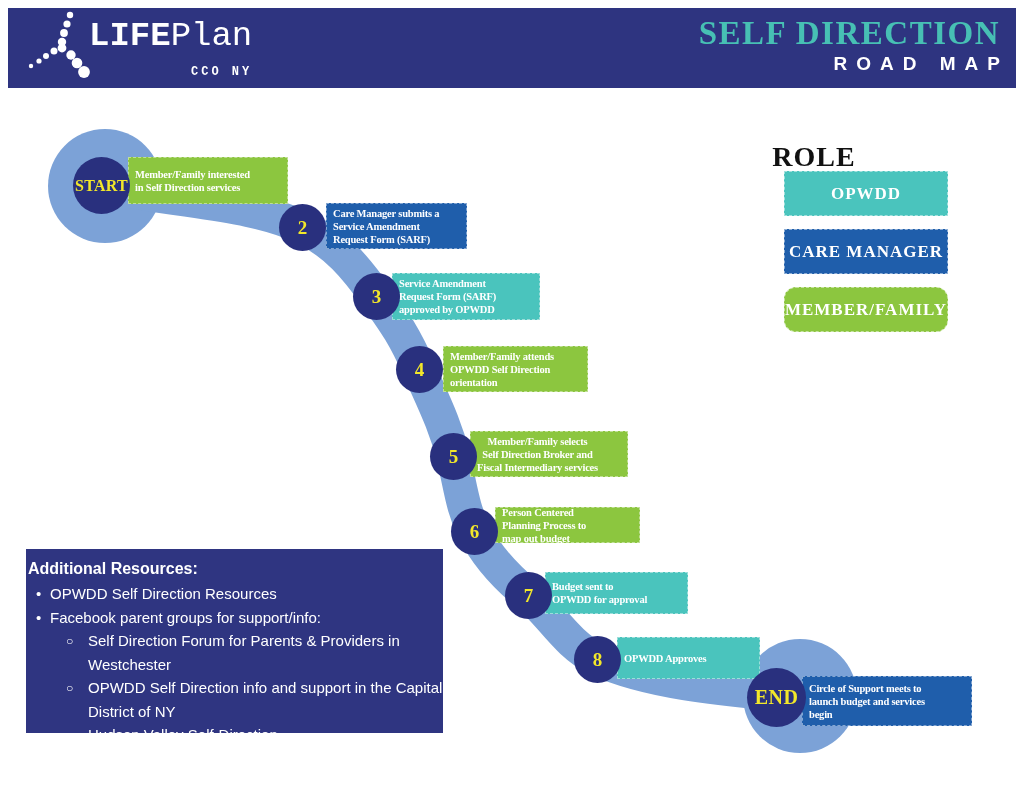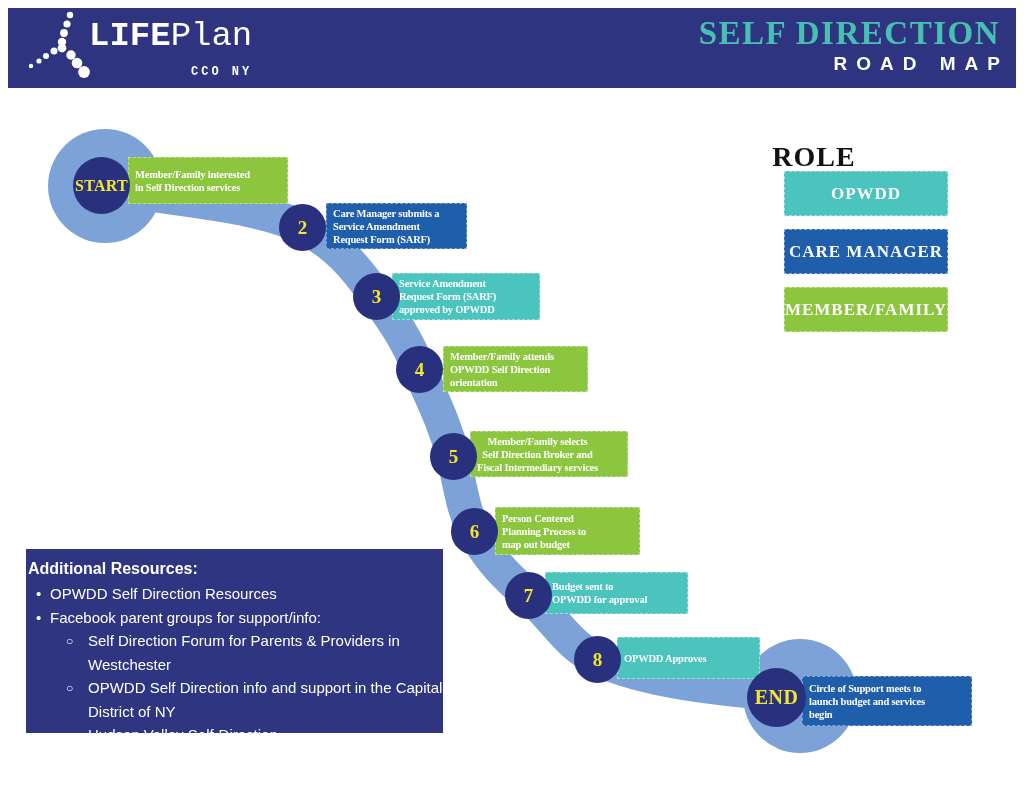--- a/index.html
+++ b/index.html
@@ -27,21 +27,21 @@
          letter-spacing:-0.2px;padding:4px 6px;box-sizing:border-box;white-space:pre-line;
          border:1px dashed rgba(255,255,255,0.45);}
   .role-m{background:#8CC63F;}
   .role-c{background:#1F5EAB;}
   .role-o{background:#4AC4BD;}
   .lb1{left:128px;top:157px;width:160px;height:47px;}
   .lb2{left:326px;top:203px;width:141px;height:46px;}
   .lb3{left:392px;top:273px;width:148px;height:47px;}
   .lb4{left:443px;top:346px;width:145px;height:46px;}
   .lb5{left:470px;top:431px;width:158px;height:46px;text-align:center;}
-  .lb6{left:495px;top:507px;width:145px;height:48px;}
+  .lb6{left:495px;top:507px;width:145px;height:36px;}
   .lb7{left:545px;top:572px;width:143px;height:42px;}
   .lb8{left:617px;top:637px;width:143px;height:42px;}
   .lb9{left:802px;top:676px;width:170px;height:50px;}
 
   
   .node{position:absolute;z-index:3;background:#29307E;border-radius:50%;
         display:flex;align-items:center;justify-content:center;color:#F2E72A;
         font-family:"Liberation Serif",serif;font-weight:bold;}
   .num{width:47px;height:47px;font-size:19px;}
   .n2{left:279px;top:204px;} .n3{left:353px;top:273px;} .n4{left:396px;top:346px;}
@@ -52,21 +52,21 @@
 
   
   .legend-title{position:absolute;left:732px;top:141px;width:164px;text-align:center;z-index:2;
                 font-family:"Liberation Serif",serif;font-weight:900;font-size:28px;letter-spacing:1px;color:#111111;}
   .legend-box{position:absolute;left:736px;width:164px;height:45px;z-index:2;
               display:flex;align-items:center;justify-content:center;color:#ffffff;
               font-family:"Liberation Serif",serif;font-weight:bold;font-size:17px;letter-spacing:1px;
               border:1px dashed rgba(255,255,255,0.5);box-sizing:border-box;margin-left:48px;}
   .lg1{top:171px;background:#4AC4BD;}
   .lg2{top:229px;background:#1F5EAB;}
-  .lg3{top:287px;background:#8CC63F;}
+  .lg3{top:287px;background:#8CC63F;border-radius:12px;}
 
   
   .resources{position:absolute;left:26px;top:549px;width:417px;height:184px;z-index:2;
              background:#2F3581;color:#ffffff;box-sizing:border-box;padding:11px 0;}
   .res-title{font-size:16px;font-weight:bold;margin:0 0 4px 2px;}
   .res-item{position:relative;font-size:15px;line-height:23.5px;}
   .lvl1{padding-left:24px;}
   .lvl1::before{content:"\2022";position:absolute;left:10px;}
   .lvl2{padding-left:62px;}
   .lvl2::before{content:"\25CB";position:absolute;left:40px;top:1px;font-size:12px;}

